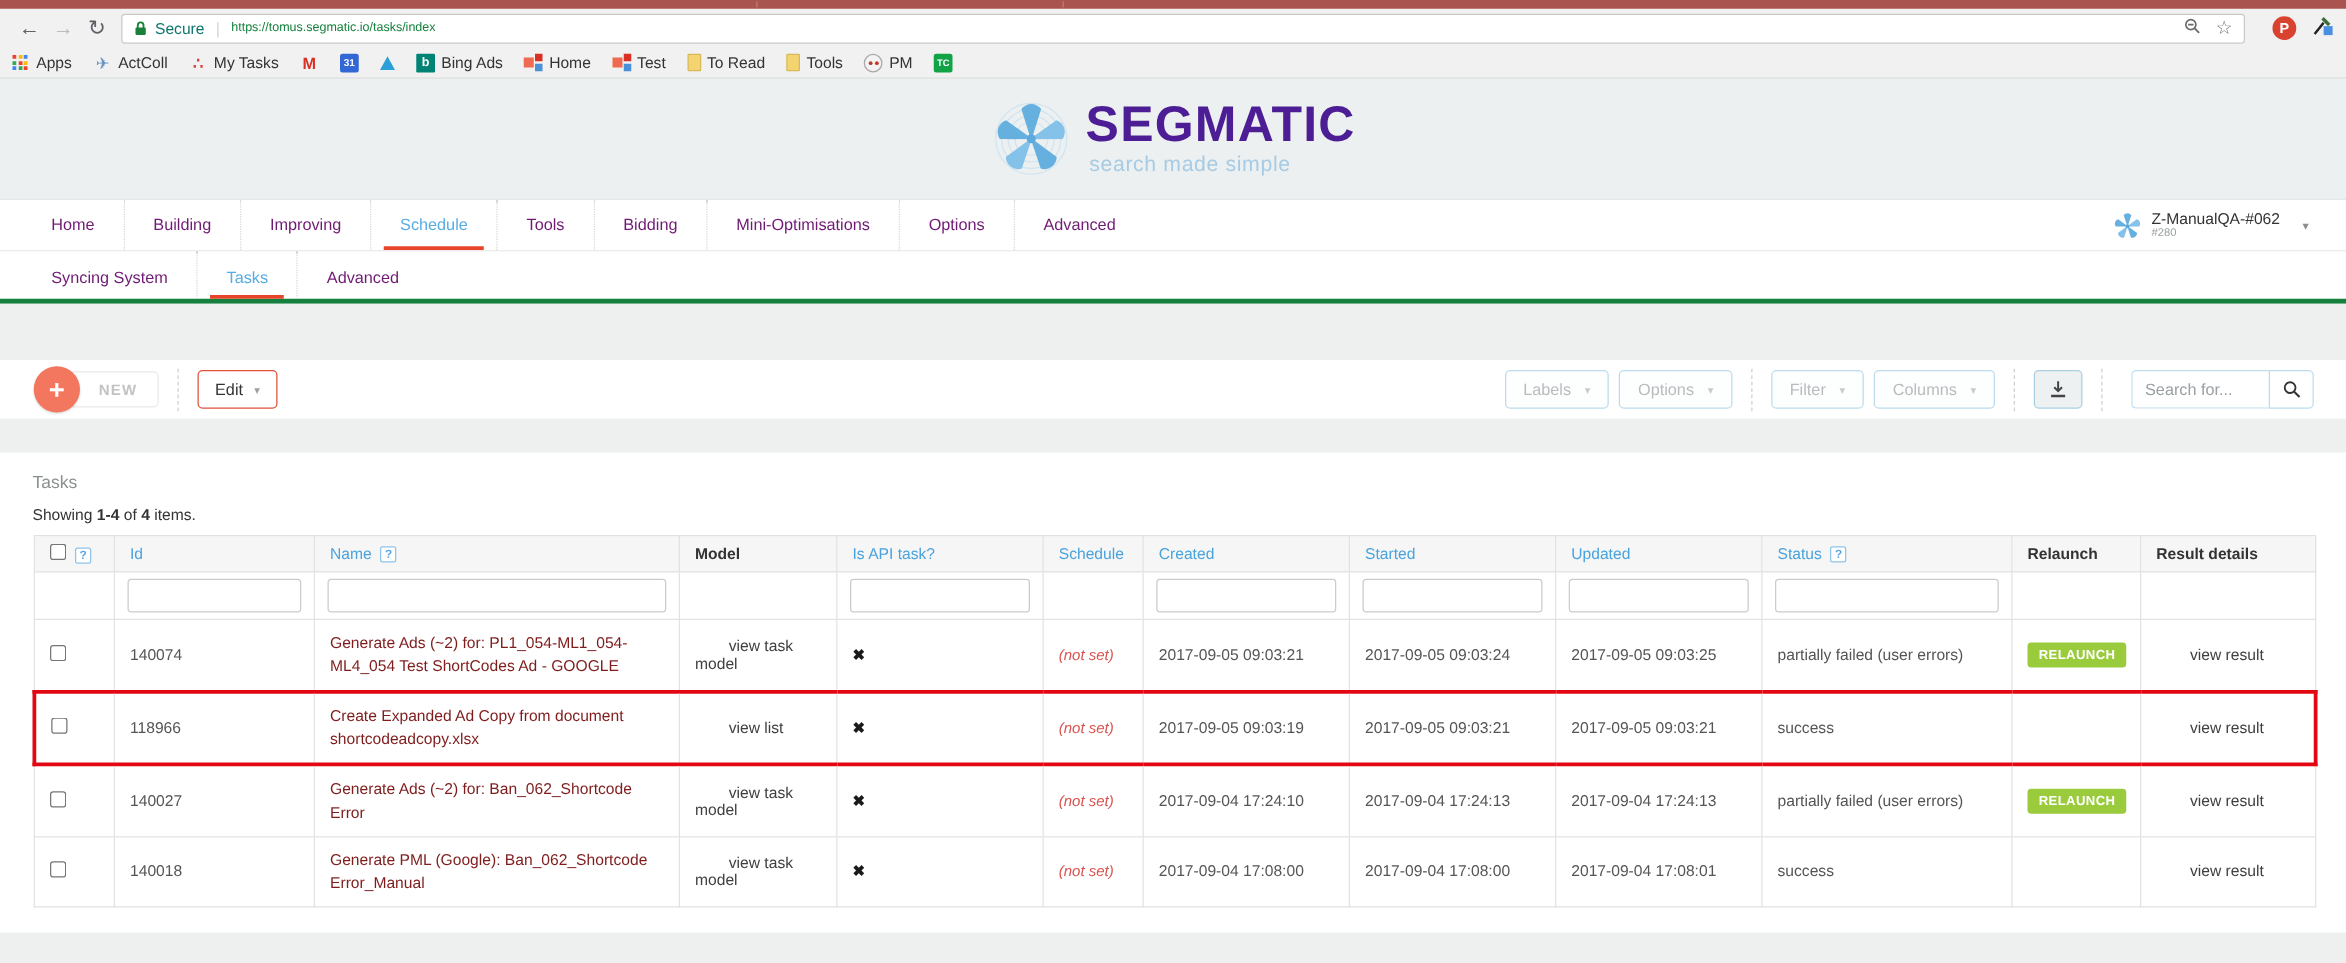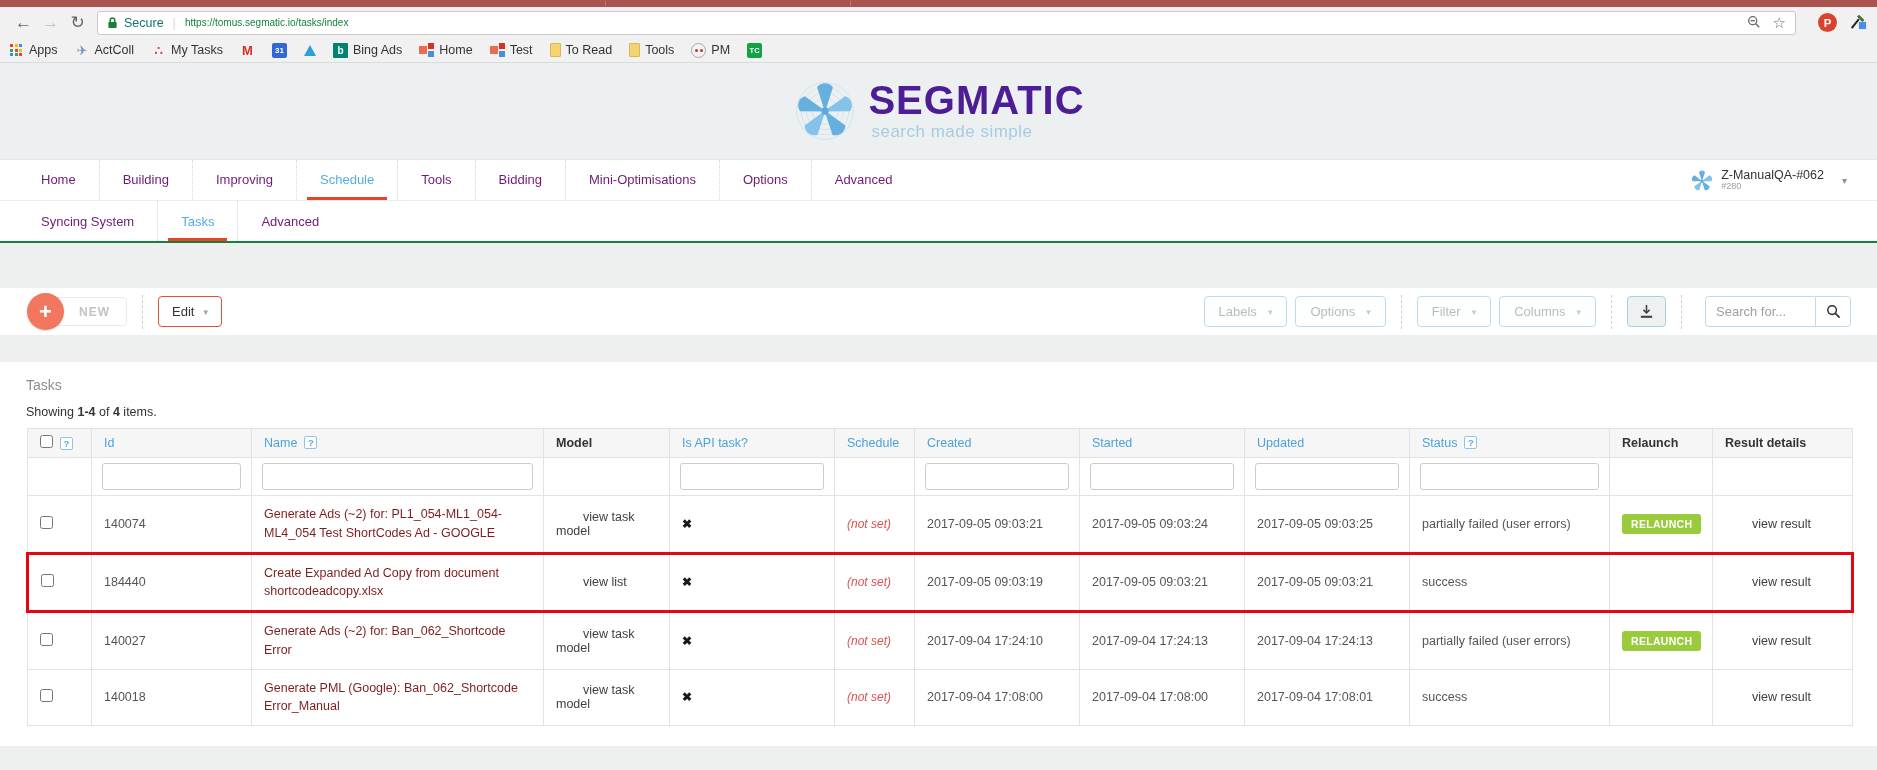--- a/index.html
+++ b/index.html
@@ -61,21 +61,21 @@
     cursor:pointer; white-space:nowrap; }
   .nav-tab + .nav-tab { border-left:1px dotted #d8d8d8; }
   .nav-tab.active { color:#57ace2; }
   .nav-tab.active:after { content:""; position:absolute; left:10px; right:10px; bottom:0; height:3px; background:#e8442a; }
   .user-block { position:absolute; right:30px; top:0; height:41px; display:flex; align-items:center; gap:8px; cursor:pointer; }
   .user-meta { display:flex; flex-direction:column; line-height:1.1; }
   .user-name { font-size:12.5px; color:#333; }
   .user-id { font-size:9px; color:#9aa0a3; }
   .user-caret { color:#8a8f93; font-size:10px; margin-left:10px; }
 
-  .subnav-row { background:#fff; height:42px; border-bottom:2px solid #15803d; padding-left:18px; display:flex; }
+  .subnav-row { background:#fff; height:42px; border-bottom:4px solid #15803d; padding-left:18px; display:flex; }
   .subnav-row .nav-tab { line-height:41px; }
 
   .gap1 { height:45px; background:#eef0f0; }
   .gap2 { height:27px; background:#eef0f0; }
 
   
   .action-bar { background:#fff; height:47px; display:flex; align-items:center; padding:0 26px; }
   .btn-new-wrap { position:relative; margin-left:6px; cursor:pointer; }
   .new-pill { height:29px; border:1px solid #e9e9e9; border-radius:4px; background:#fff; color:#c3c3c3;
     font-weight:bold; font-size:12px; letter-spacing:1px; padding:0 16px 0 46px; display:flex; align-items:center; }
@@ -419,21 +419,21 @@
           <td><span class="not-set">(not set)</span></td>
           <td>2017-09-05 09:03:21</td>
           <td>2017-09-05 09:03:24</td>
           <td>2017-09-05 09:03:25</td>
           <td>partially failed (user errors)</td>
           <td><span class="badge">RELAUNCH</span></td>
           <td><span class="tbl-link">view result</span></td>
         </tr>
         <tr class="highlighted">
           <td><input type="checkbox" style=""></td>
-          <td>184440</td>
+          <td>118966</td>
           <td class="name-cell">Create Expanded Ad Copy from document shortcodeadcopy.xlsx</td>
           <td><span class="tbl-link">view list</span></td>
           <td><span class="x-mark">✖</span></td>
           <td><span class="not-set">(not set)</span></td>
           <td>2017-09-05 09:03:19</td>
           <td>2017-09-05 09:03:21</td>
           <td>2017-09-05 09:03:21</td>
           <td>success</td>
           <td></td>
           <td><span class="tbl-link">view result</span></td>

